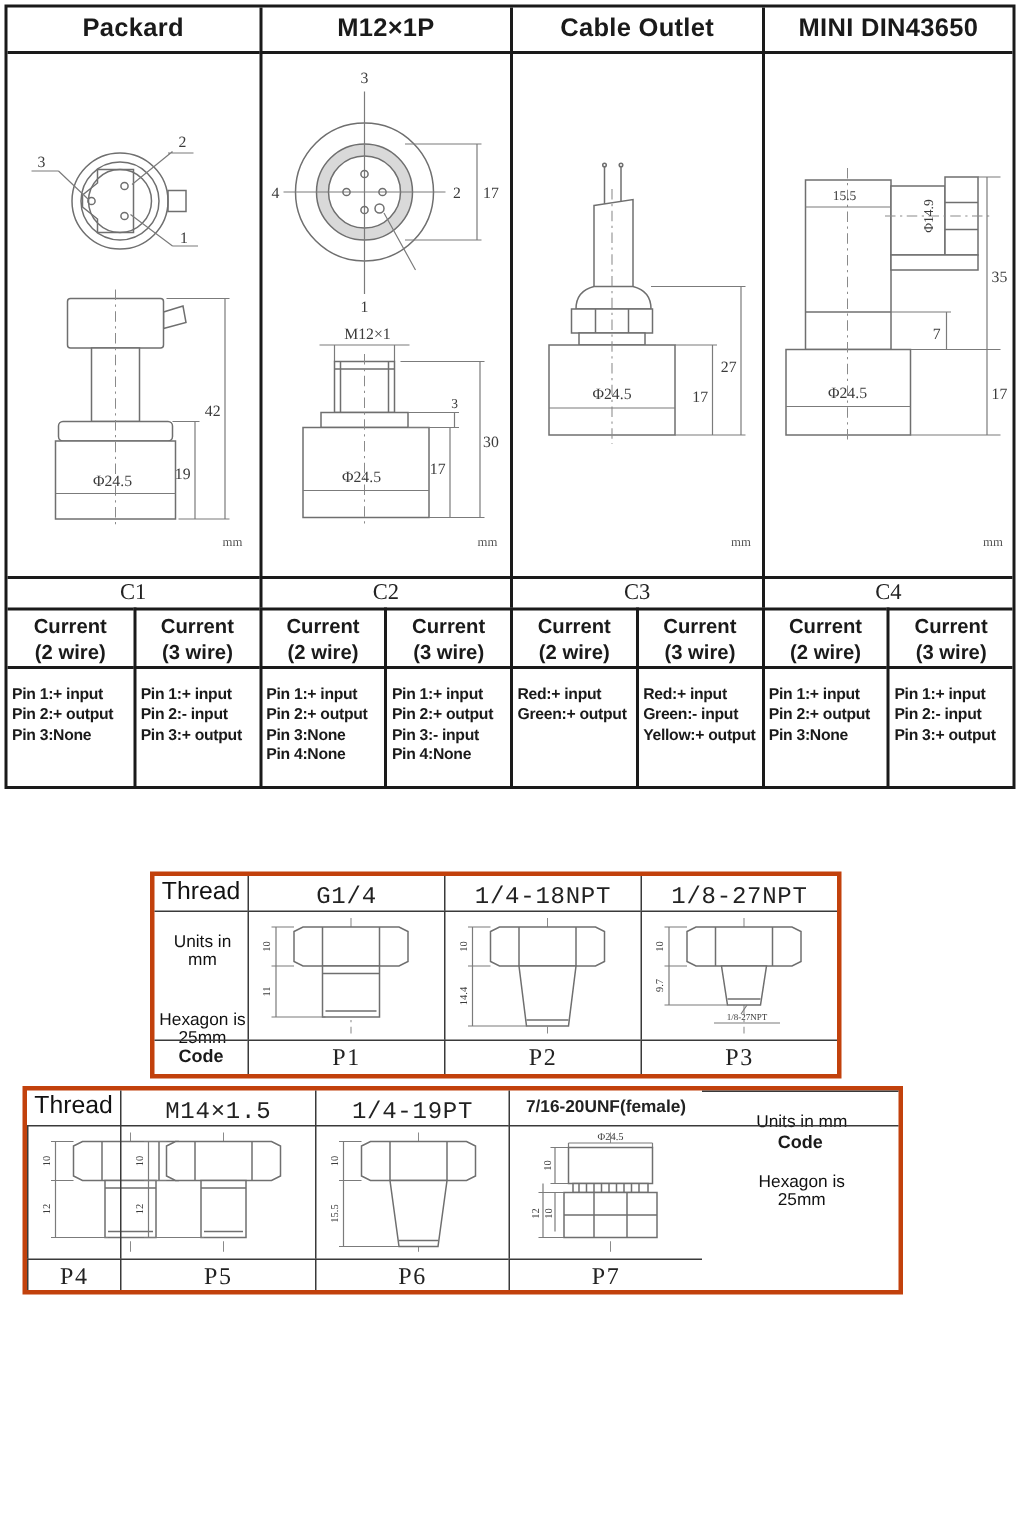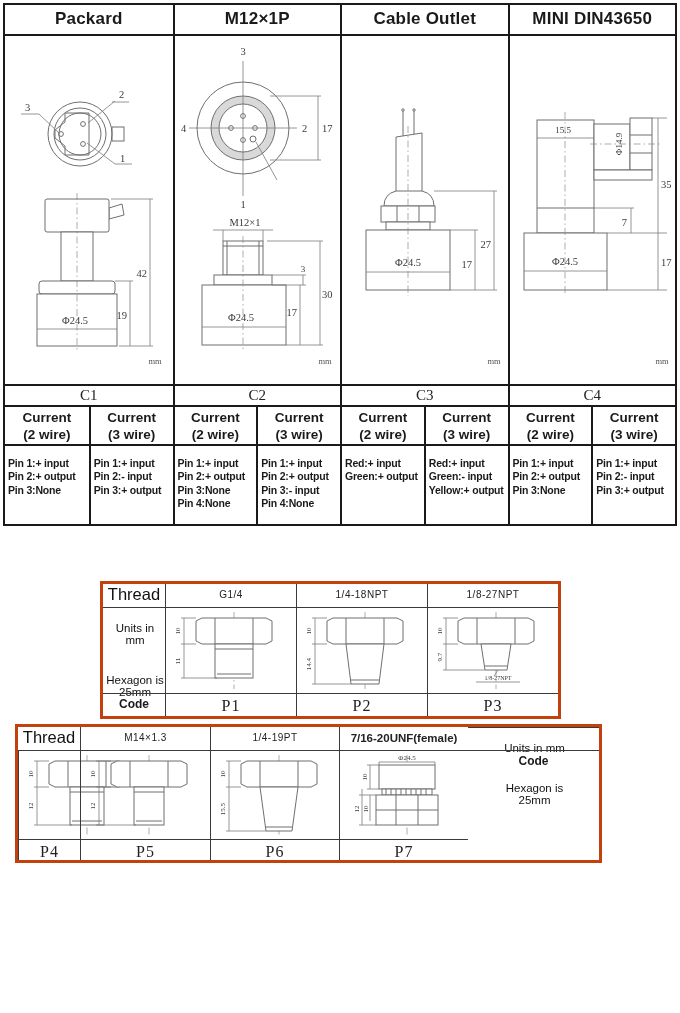--- a/index.html
+++ b/index.html
@@ -23,21 +23,21 @@
   .mt-p{font-weight:bold;font-size:10.5px;line-height:1.28;padding:11px 0 0 3px;letter-spacing:-.2px;white-space:nowrap;}
 
   
   .tt{position:absolute;display:grid;border:3px solid #c2410c;background:#fff;}
   .tt>div{box-sizing:border-box;border-left:1px solid #3a3a3a;border-top:1px solid #3a3a3a;}
   .tt>.nb{border-left:none;}
   .tt>.nt{border-top:none;}
   .tt1{left:100px;top:581px;grid-template-columns:62px 131px 131px 131px;grid-template-rows:23px 86px 23px;}
   .tt2{left:15px;top:724px;grid-template-columns:62px 130px 129px 129px 131px;grid-template-rows:23px 89px 21px;}
   .tt-title{font-size:16.5px;text-align:center;padding-top:1px;color:#111;}
-  .tt-th{font-family:Liberation Sans, sans-serif;font-size:10px;text-align:center;padding-top:5px;color:#222;letter-spacing:.5px;}
+  .tt-th{font-family:Liberation Mono, monospace;font-size:16px;text-align:center;padding-top:5px;color:#222;letter-spacing:.5px;}
   .tt-th.sans{font-family:"Liberation Sans",sans-serif;font-weight:bold;font-size:11.5px;letter-spacing:0;}
   .tt-notes{font-size:11.5px;color:#111;padding:14px 0 0 2px;text-align:center;}
   .tt-notes .n2{margin-top:28px;}
   .tt-code{font-weight:bold;font-size:12px;text-align:center;padding-top:3px;}
   .tt-pv{font-family:"Liberation Serif",serif;font-size:16px;text-align:center;padding-top:3px;color:#222;letter-spacing:1px;}
   .tt-d{position:relative;}
   .tt-d svg{position:absolute;left:0;top:0;}
 
   
   .ln{stroke:#6f6f6f;stroke-width:1;fill:none;}
@@ -315,21 +315,21 @@
     </div>
 
     <div class="tt-code nb">Code</div>
     <div class="tt-pv">P1</div>
     <div class="tt-pv">P2</div>
     <div class="tt-pv">P3</div>
   </div>
 
   <div class="tt tt2">
     <div class="tt-title nb nt">Thread</div>
-    <div class="tt-th nt">M14×1.3</div>
+    <div class="tt-th nt">M14×1.5</div>
     <div class="tt-th nt">1/4-19PT</div>
     <div class="tt-th sans nt">7/16-20UNF(female)</div>
 
     <div class="tt-notes nb">
       <div>Units in mm</div>
       <div class="n2">Hexagon is</div>
       <div>25mm</div>
     </div>
 
     <div class="tt-d">

